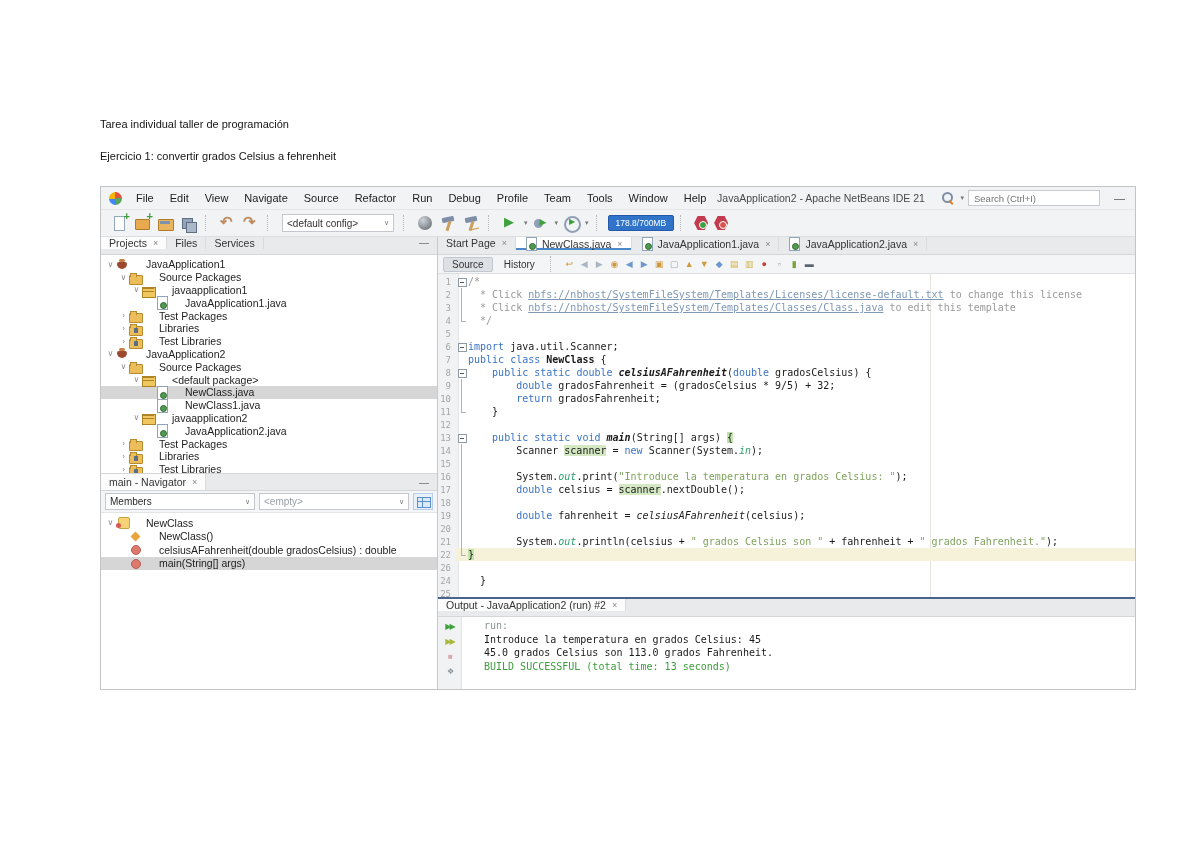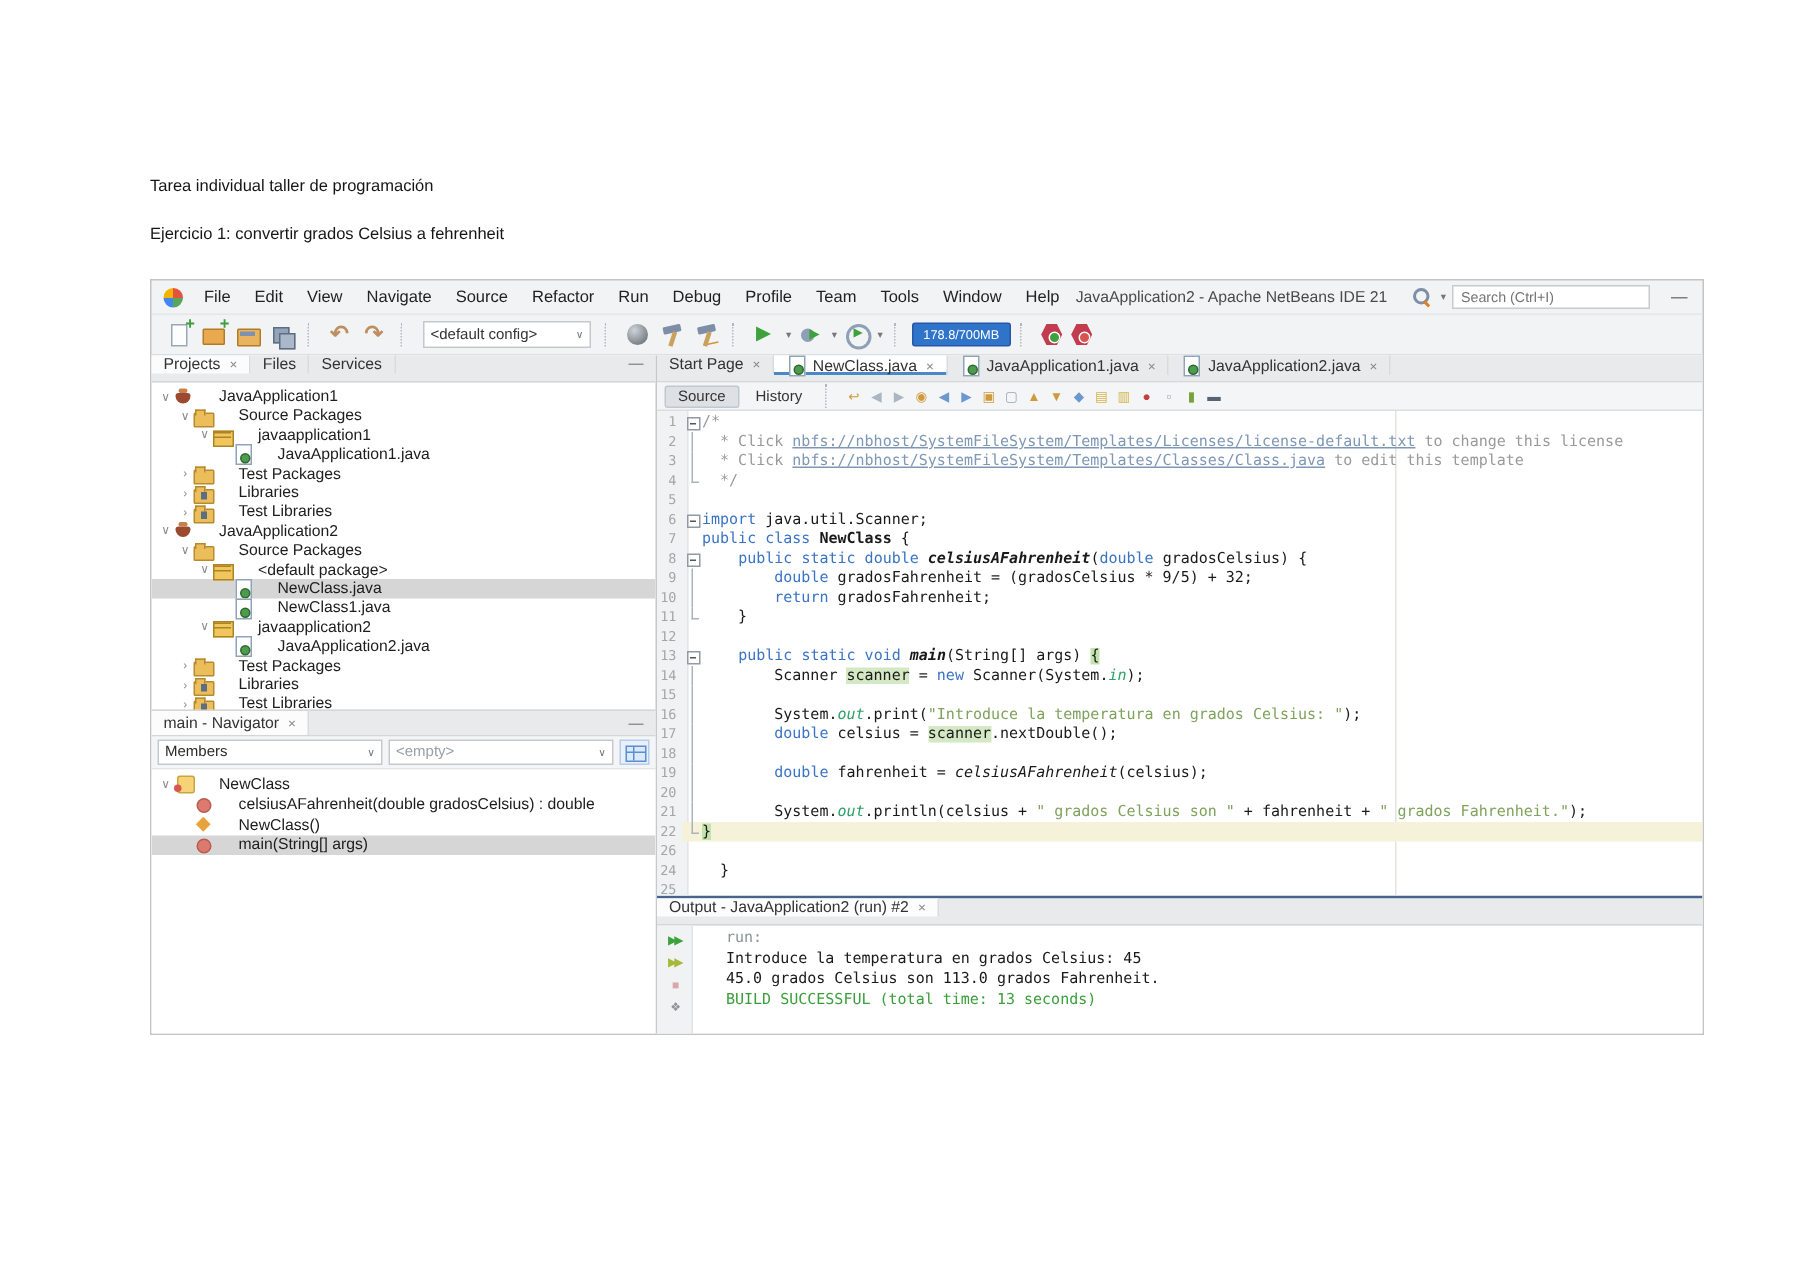--- a/index.html
+++ b/index.html
@@ -333,27 +333,27 @@
         <div class="filterbtn"></div>
       </div>
       <div class="ntree" id="ntree">
           <div class="trow" style="padding-left: 4px;">
             <div class="ar">∨</div>
             <div class="tic tic-class"></div>
             <div class="tlabel" style="display: inline;">NewClass</div>
           </div>
           <div class="trow" style="padding-left: 17px;">
             <div class="ar"></div>
+            <div class="tic tic-ctor"></div>
+            <div class="tlabel" style="display: inline;">NewClass()</div>
+          </div>
+          <div class="trow" style="padding-left: 17px;">
+            <div class="ar"></div>
             <div class="tic tic-method"></div>
             <div class="tlabel" style="display: inline;">celsiusAFahrenheit(double gradosCelsius) : double</div>
-          </div>
-          <div class="trow" style="padding-left: 17px;">
-            <div class="ar"></div>
-            <div class="tic tic-ctor"></div>
-            <div class="tlabel" style="display: inline;">NewClass()</div>
           </div>
           <div class="trow sel" style="padding-left: 17px;">
             <div class="ar"></div>
             <div class="tic tic-method"></div>
             <div class="tlabel" style="display: inline;">main(String[] args)</div>
           </div>
         </div>
       <div class="filler"></div>
     </div>
 

